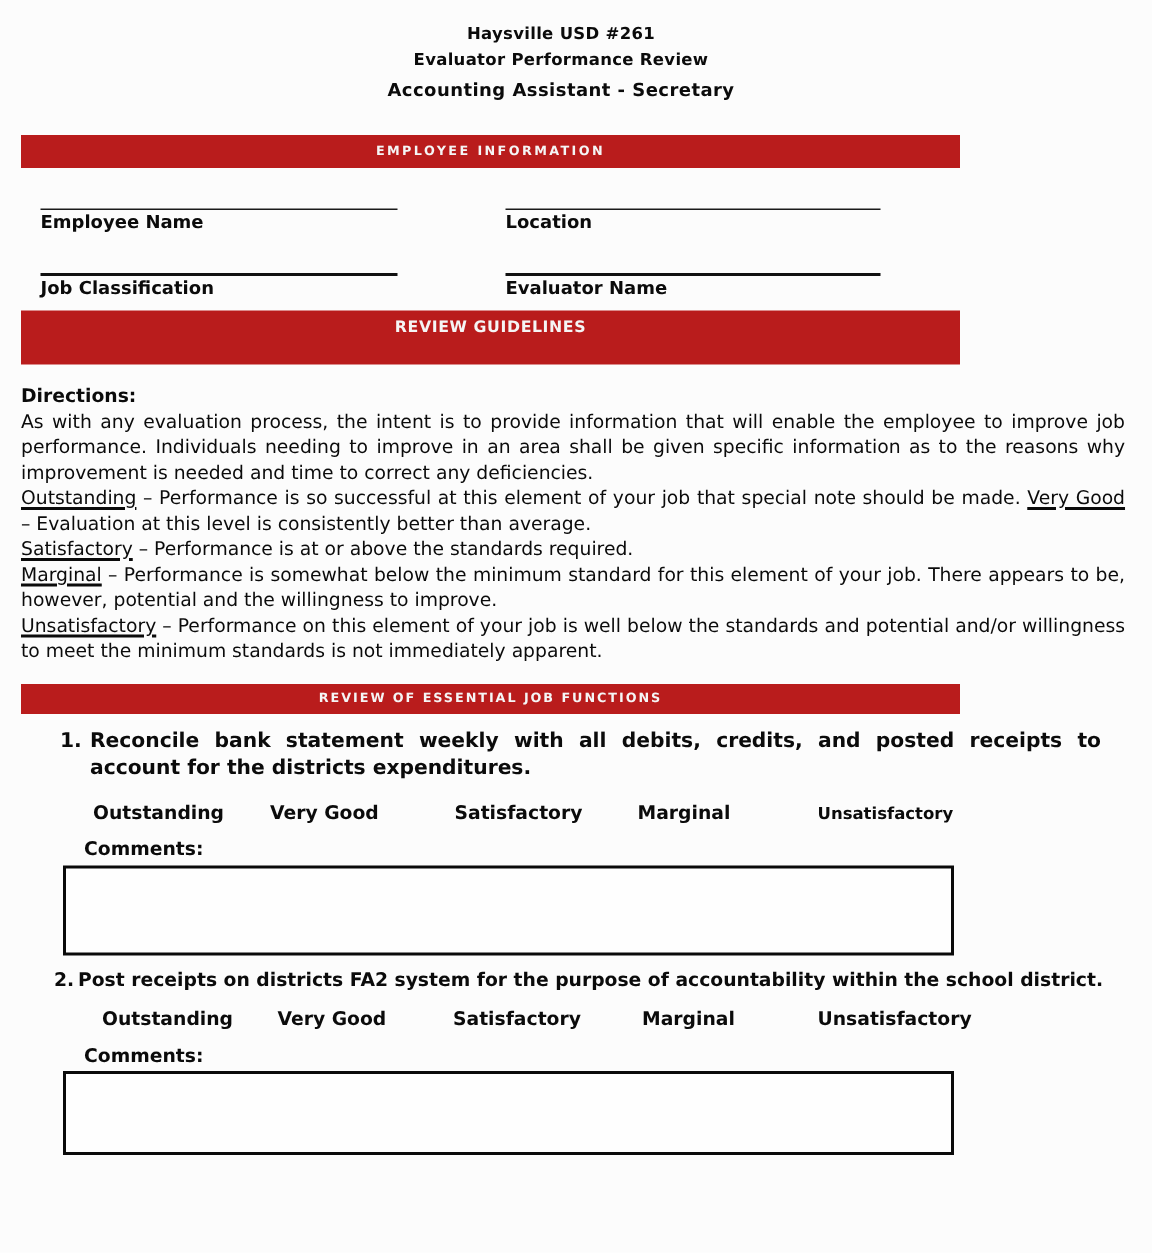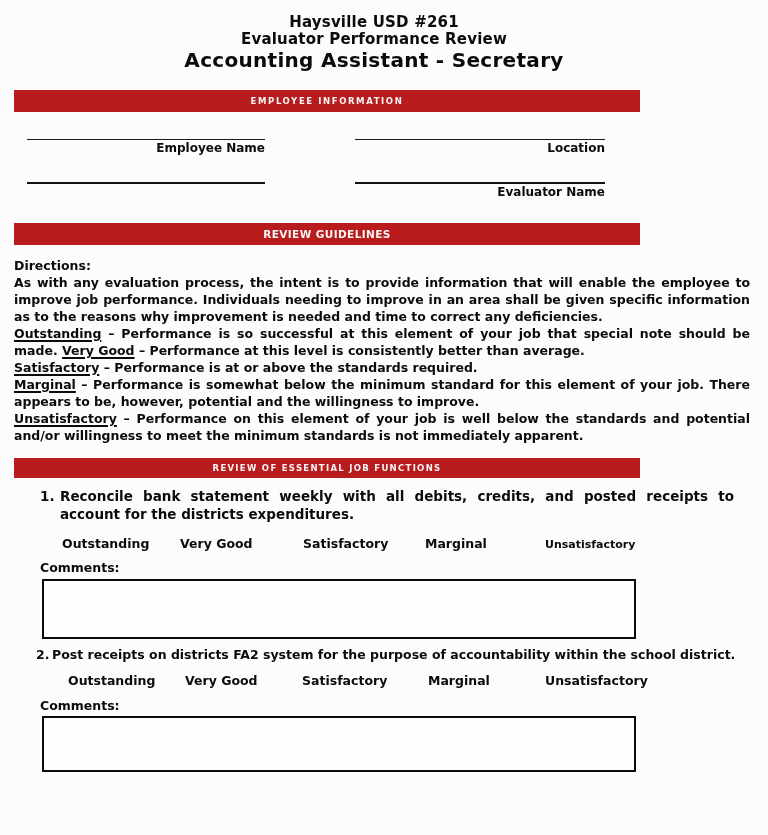--- a/index.html
+++ b/index.html
@@ -13,46 +13,46 @@
     position: relative;
     width: 768px; height: 835px;
     background: #fcfcfc;
     overflow: hidden;
     box-sizing: border-box;
     padding: 14px 18px 0 14px;
   }
 
   
   .title-block { width: 720px; text-align: center; font-weight: bold; }
-  .title-line1, .title-line2 { font-size: 15px; line-height: 17px; letter-spacing: 0.2px; }
-  .title-line3 { font-size: 20px; line-height: 25px; letter-spacing: 0.3px; }
+  .title-line1, .title-line2 { font-size: 11px; line-height: 17px; letter-spacing: 0.2px; }
+  .title-line3 { font-size: 12px; line-height: 25px; letter-spacing: 0.3px; }
 
   
   .bar {
     width: 626px; background: #b91c1c; color: #f5f5f5;
     text-align: center; font-weight: bold;
     box-sizing: border-box;
   }
   .bar-1 { margin-top: 17px; height: 22px; line-height: 22px; font-size: 8.5px; letter-spacing: 1.6px; }
-  .bar-2 { margin-top: 23px;  height: 22px; line-height: 22px; font-size: 10.5px; letter-spacing: 0.4px; }
+  .bar-2 { margin-top: 7px;  height: 36px; line-height: 22px; font-size: 10.5px; letter-spacing: 0.4px; }
   .bar-3 { margin-top: 14px;  height: 20px; line-height: 20px; font-size: 8.5px; letter-spacing: 1.3px; }
 
   
   .fields { margin-left: 13px; }
   .fields-row { display: flex; }
-  .field { width: 238px; text-align: right; }
-  .field.right { margin-left: 90px; width: 250px; }
+  .field { width: 238px; }
+  .field.right { margin-left: 72px; width: 250px; }
   .write-line { height: 27px; border-bottom: 1.5px solid #1a1a1a; }
   .fields-row.second .write-line { height: 26px; border-bottom: 2.5px solid #111; }
   .field-label { font-size: 12px; font-weight: bold; line-height: 15px; padding-top: 1px; }
 
   
   .para {
     width: 736px; box-sizing: border-box;
-    font-size: 12.5px; font-weight: bold;
+    font-size: 12.5px; font-weight: normal;
     line-height: 17px; text-align: justify;
     margin: 0;
   }
   .directions-label { margin-top: 13px; font-size: 12.5px; font-weight: bold; line-height: 16px; }
   .para.p2 { margin-top: 13px; }
   .scale-intro { margin-top: 12px; font-size: 12.5px; font-weight: bold; line-height: 16px; }
   .scale p { margin: 0; }
   .term { text-decoration: underline; text-decoration-thickness: 1.5px; text-underline-offset: 2px; }
 
   
@@ -68,21 +68,21 @@
   .ratings { position: relative; width: 736px; height: 16px; font-weight: bold; font-size: 12.5px; }
   .ratings-1 { margin-top: 13px; }
   .ratings-2 { margin-top: 10px; }
   .rating { position: absolute; top: 0; white-space: nowrap; cursor: pointer; }
   .ratings-1 .r0 { left: 48px; }  .ratings-1 .r1 { left: 166px; } .ratings-1 .r2 { left: 289px; }
   .ratings-1 .r3 { left: 411px; } .ratings-1 .r4 { left: 531px; font-size: 11px; top: 2px; }
   .ratings-2 .r0 { left: 54px; }  .ratings-2 .r1 { left: 171px; } .ratings-2 .r2 { left: 288px; }
   .ratings-2 .r3 { left: 414px; } .ratings-2 .r4 { left: 531px; }
 
   
-  .comments-label { font-weight: bold; font-size: 12.5px; line-height: 16px; margin-left: 26px; }
+  .comments-label { font-weight: bold; font-size: 12.5px; line-height: 16px; margin-left: 42px; }
   .cl-1 { margin-top: 8px; }
   .cl-2 { margin-top: 9px; }
   .comments-box {
     margin-left: 28px; margin-top: 3px;
     width: 582px; background: #fefefe;
     border: 2px solid #0a0a0a;
     font-size: 12px; padding: 2px 4px; box-sizing: content-box;
   }
   .cb-1 { height: 52px; }
   .cb-2 { margin-top: 2px; height: 48px; }
@@ -107,35 +107,36 @@
         <div class="field-label">Employee Name</div>
       </div>
       <div class="field right">
         <div class="write-line"></div>
         <div class="field-label">Location</div>
       </div>
     </div>
     <div class="fields-row second">
       <div class="field left">
         <div class="write-line"></div>
+        <div class="field-label">Job Classification</div>
       </div>
       <div class="field right">
         <div class="write-line"></div>
         <div class="field-label">Evaluator Name</div>
       </div>
     </div>
   </div>
 
   <div class="bar bar-2">REVIEW GUIDELINES</div>
 
   <div class="directions-label">Directions:</div>
   <p class="para p1">As with any evaluation process, the intent is to provide information that will enable the employee to improve job performance. Individuals needing to improve in an area shall be given specific information as to the reasons why improvement is needed and time to correct any deficiencies.</p>
 
   <div class="scale">
-    <p class="para"><span class="term">Outstanding</span><span> – Performance is so successful at this element of your job that special note should be made. </span><span class="term">Very Good</span><span> – Performance at this level is consistently better than average.</span></p>
+    <p class="para"><span class="term">Outstanding</span><span> – Performance is so successful at this element of your job that special note should be made. </span><span class="term">Very Good</span><span> – Evaluation at this level is consistently better than average.</span></p>
     <p class="para"><span class="term">Satisfactory</span><span> – Performance is at or above the standards required.</span></p>
     <p class="para"><span class="term">Marginal</span><span> – Performance is somewhat below the minimum standard for this element of your job. There appears to be, however, potential and the willingness to improve.</span></p>
     <p class="para"><span class="term">Unsatisfactory</span><span> – Performance on this element of your job is well below the standards and potential and/or willingness to meet the minimum standards is not immediately apparent.</span></p>
   </div>
 
   <div class="bar bar-3">REVIEW OF ESSENTIAL JOB FUNCTIONS</div>
 
   <div class="item item-1">
     <span class="num">1.</span>
     <span class="item-text">Reconcile bank statement weekly with all debits, credits, and posted receipts to account for the districts expenditures.</span>

